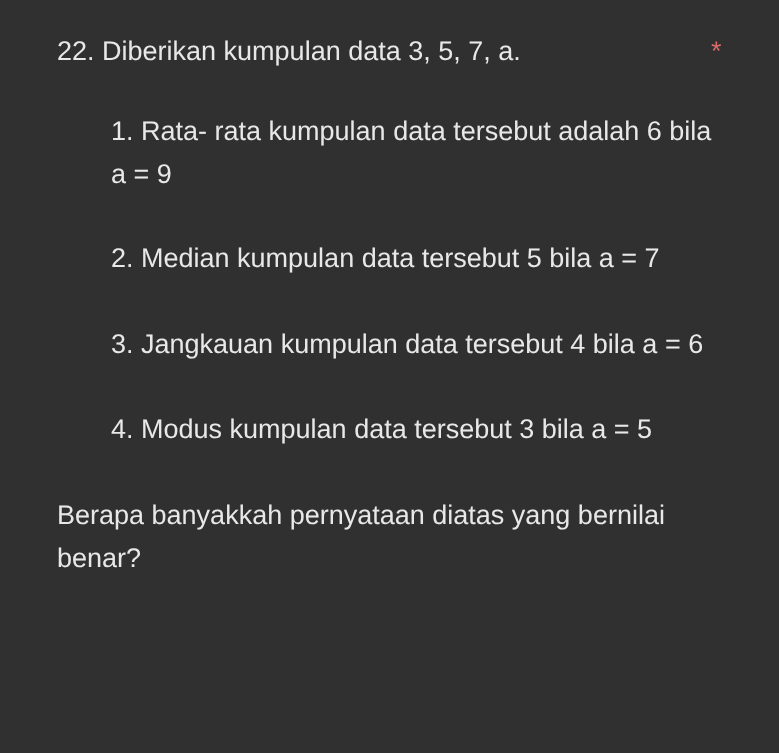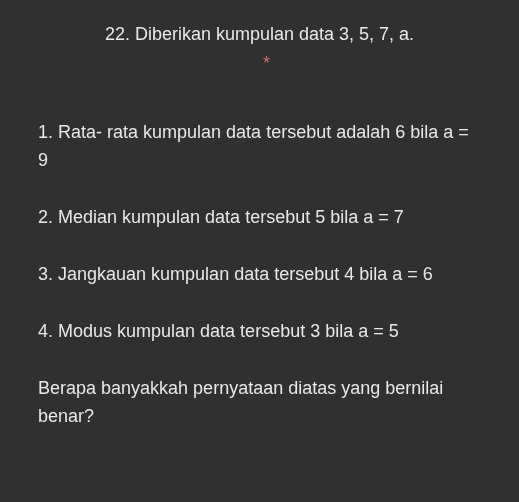--- a/index.html
+++ b/index.html
@@ -14,33 +14,33 @@
       font-size: 18px;
       line-height: 1.6;
       width: 519px;
       height: 502px;
       padding: 20px 38px 20px 38px;
       overflow: hidden;
     }
     .question-header {
       display: flex;
       align-items: center;
-      margin-bottom: 40px;
-      flex-direction: column;
+      margin-bottom: 24px;
     }
     .question-title {
       flex: 1;
     }
     .required-asterisk {
       color: #d66a6a;
       margin-left: 14px;
       font-size: 18px;
     }
     .statement {
       margin-bottom: 28px;
+      margin-left: 36px;
     }
     .closing {
       margin-bottom: 12px;
     }
   </style>
 </head>
 <body>
 
 <div class="question-header">
   <div class="question-title">22. Diberikan kumpulan data 3, 5, 7, a.</div>

